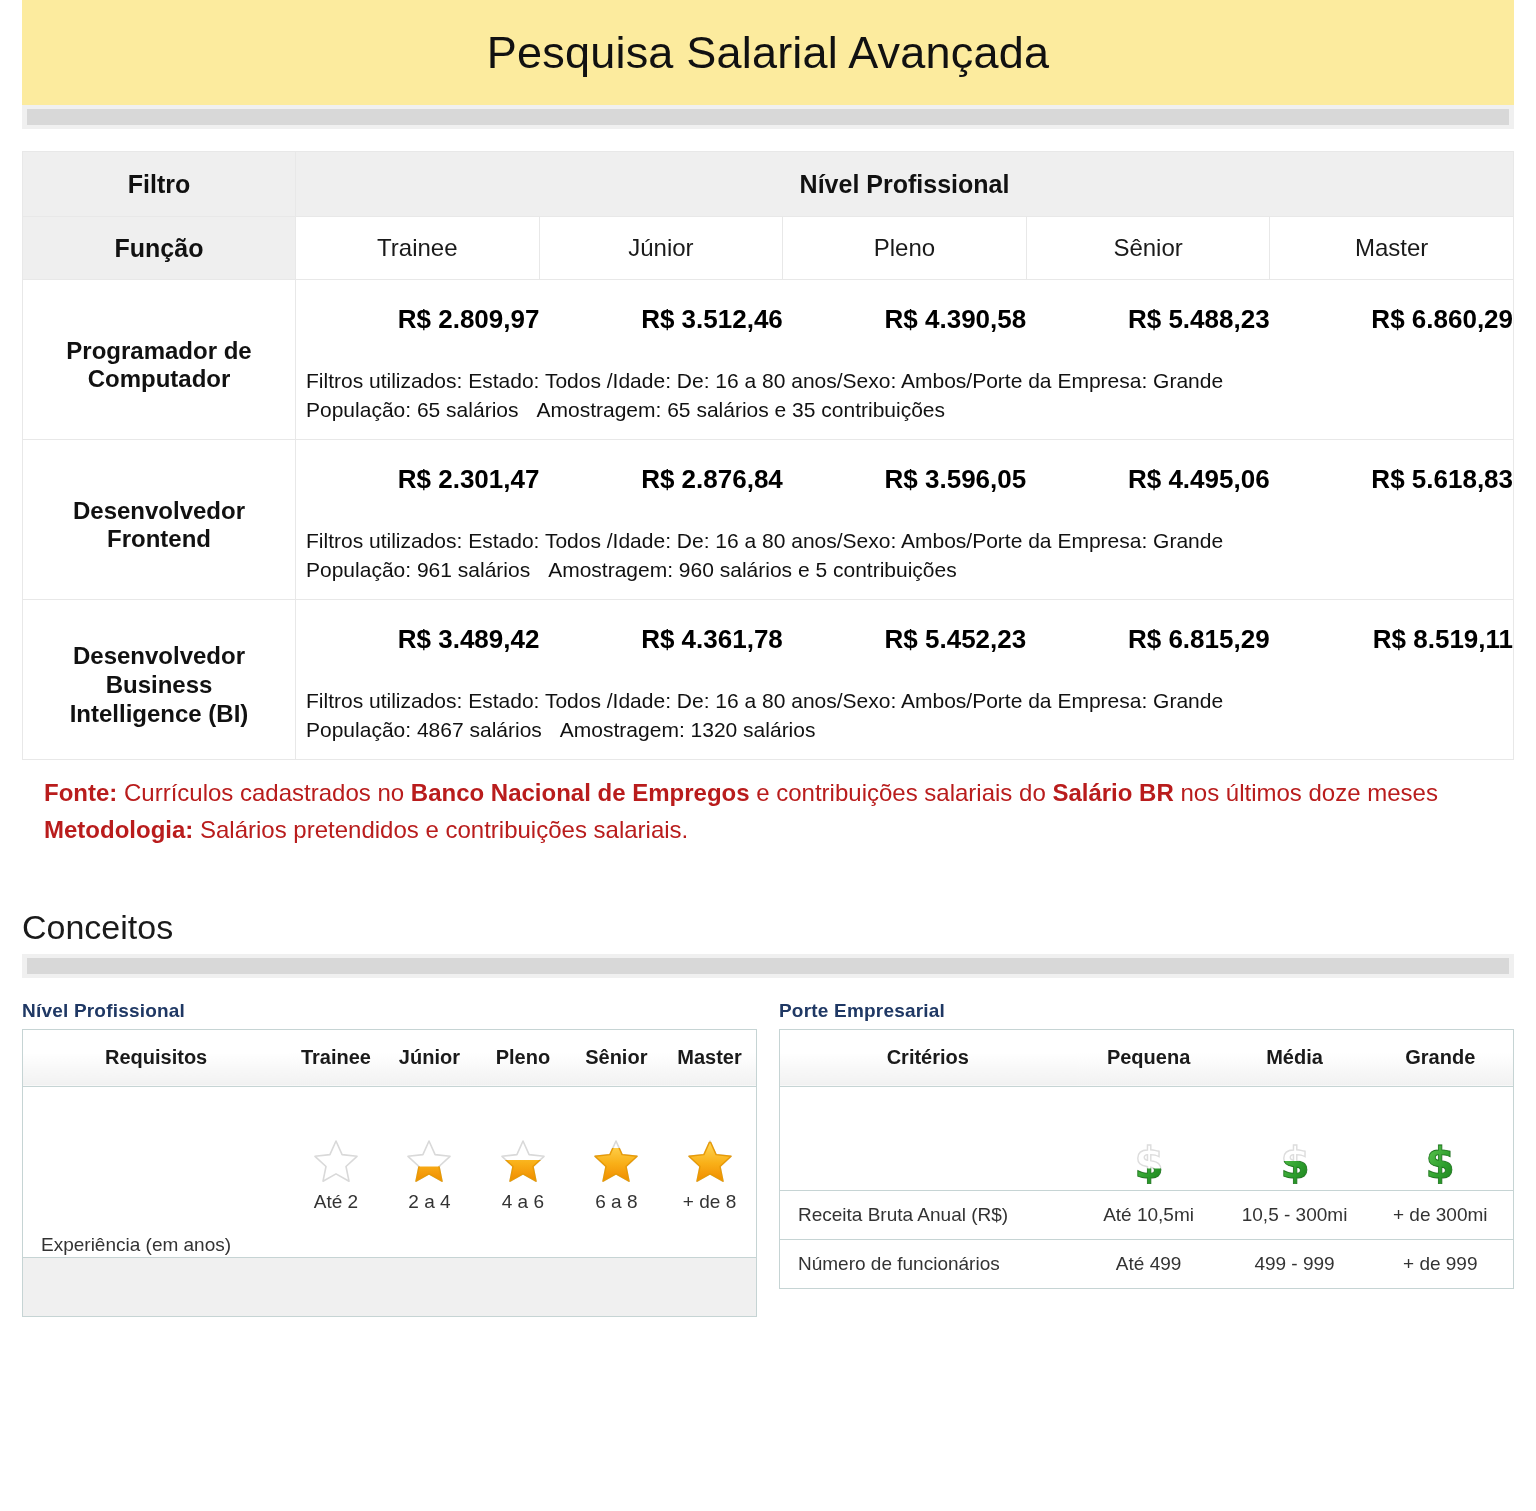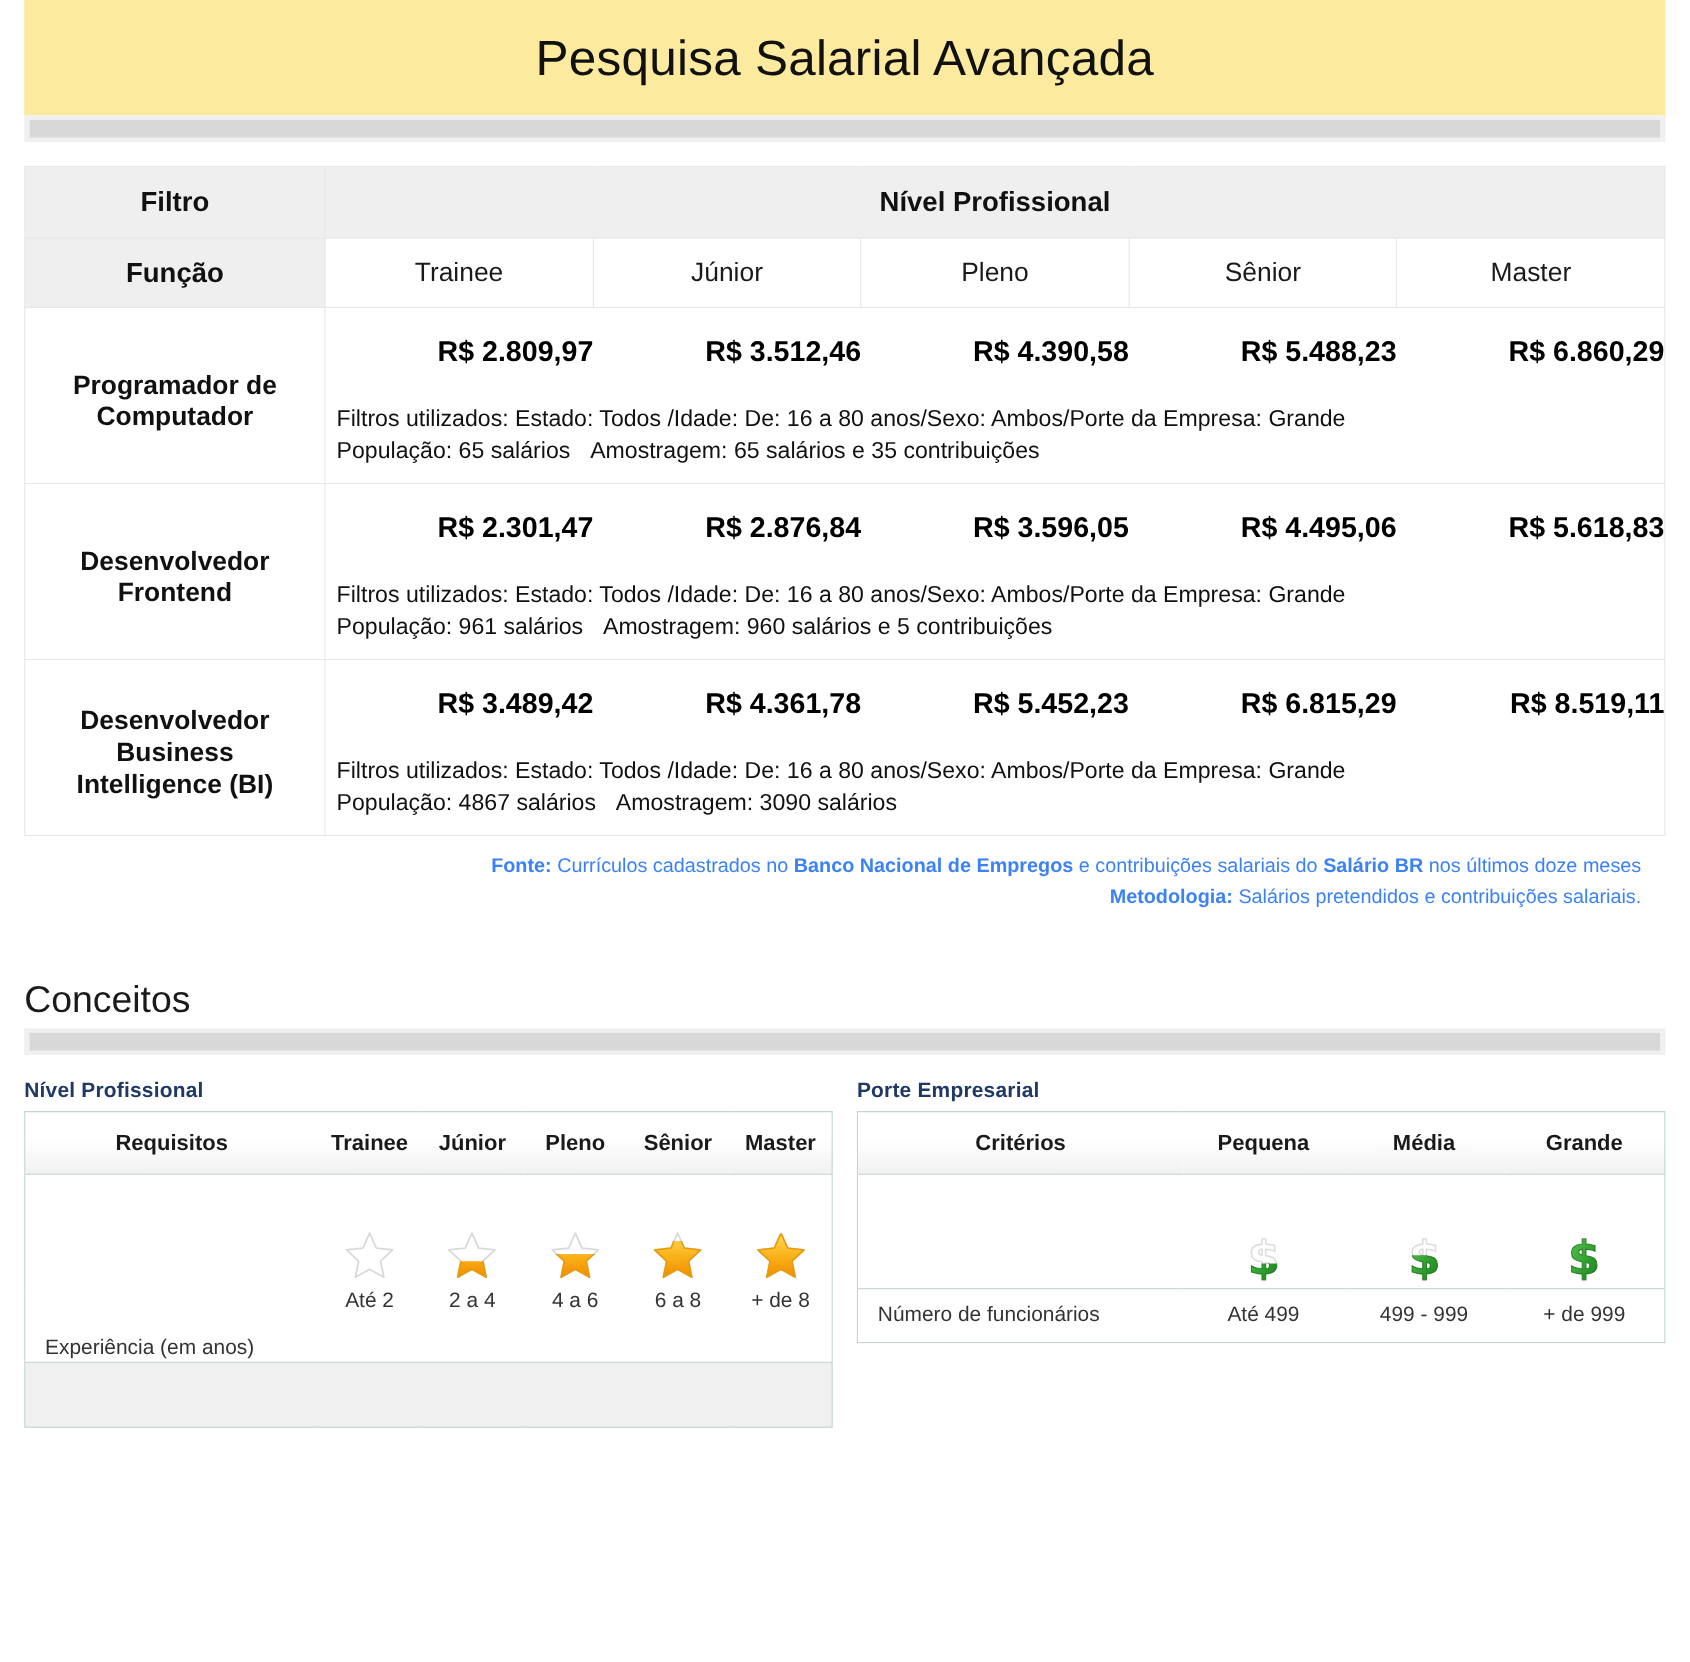--- a/index.html
+++ b/index.html
@@ -127,24 +127,23 @@
     font-size: 21px;
     line-height: 1.38;
     color: #111;
     font-weight: 400;
   }
   .meta .gap { display: inline-block; width: 18px; }
 
   
   .footnotes {
     margin: 14px 22px 0 22px;
-    font-size: 18px;
+    font-size: 24px;
     line-height: 1.55;
-    color: #3b82f6;
-    text-align: right;
+    color: #b91c1c;
   }
   .footnotes b { font-weight: bold; }
 
   
   .concepts-wrap {
     display: flex;
     gap: 22px;
     margin: 0 22px;
     align-items: flex-start;
   }
@@ -272,21 +271,21 @@
         <td class="values-cell" colspan="5">
           <div class="values-row">
             <div class="value">R$ 3.489,42</div>
             <div class="value">R$ 4.361,78</div>
             <div class="value">R$ 5.452,23</div>
             <div class="value">R$ 6.815,29</div>
             <div class="value">R$ 8.519,11</div>
           </div>
           <div class="meta">
             <div>Filtros utilizados: Estado: Todos /Idade: De: 16 a 80 anos/Sexo: Ambos/Porte da Empresa: Grande</div>
-            <div><span>População: 4867 salários</span><span class="gap"></span><span>Amostragem: 3090 salários</span></div>
+            <div><span>População: 4867 salários</span><span class="gap"></span><span>Amostragem: 1320 salários</span></div>
           </div>
         </td>
       </tr>
 
     </tbody>
   </table>
 
   <div class="footnotes">
     <div>
       <b>Fonte:</b>
@@ -482,20 +481,26 @@
                     </linearGradient>
                   </defs>
                   <g font-family="DejaVu Sans, sans-serif" font-size="42" font-weight="bold" text-anchor="middle">
                     <text x="16" y="38" fill="#ffffff" stroke="#dddddd" stroke-width="1.4">$</text>
                     <g clip-path="url(#dolclip2)">
                       <text x="16" y="38" fill="url(#gddolclip2)" stroke="#1e7a1e" stroke-width="0.8">$</text>
                     </g>
                   </g>
                 </svg></span></td>
         </tr>
+        <tr>
+          <td class="label-cell">Receita Bruta Anual (R$)</td>
+          <td>Até 10,5mi</td>
+          <td>10,5 - 300mi</td>
+          <td>+ de 300mi</td>
+        </tr>
         <tr class="no-border">
           <td class="label-cell">Número de funcionários</td>
           <td>Até 499</td>
           <td>499 - 999</td>
           <td>+ de 999</td>
         </tr>
       </tbody>
     </table>
   </div>
 </div>

